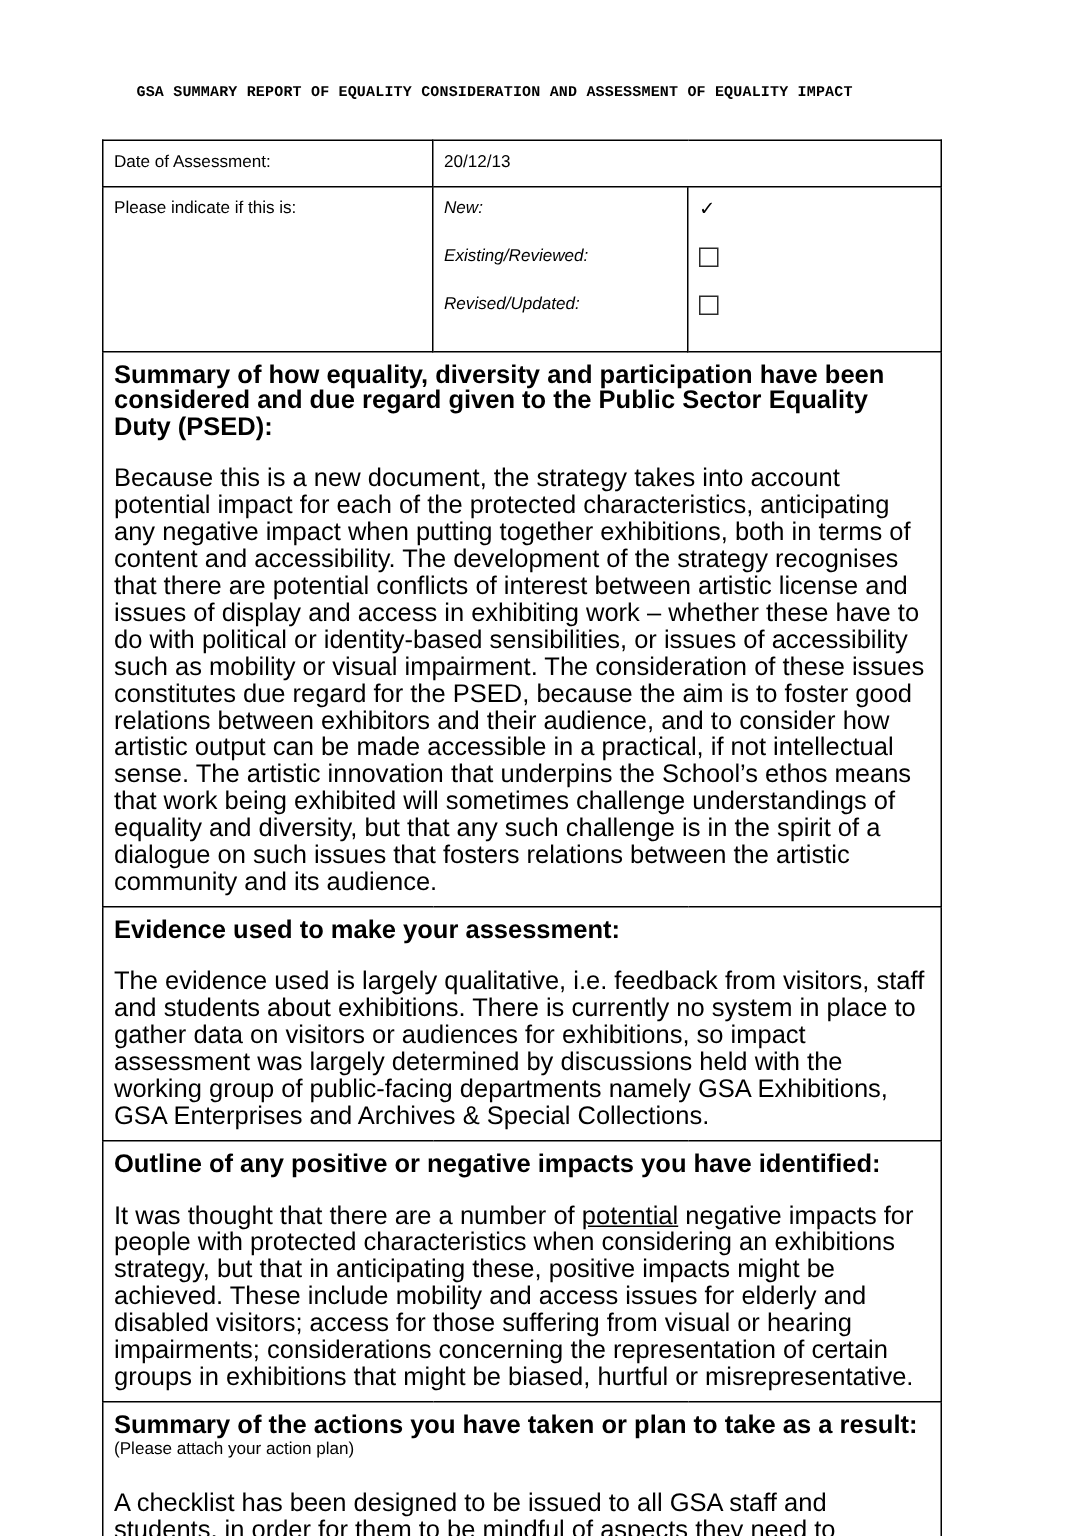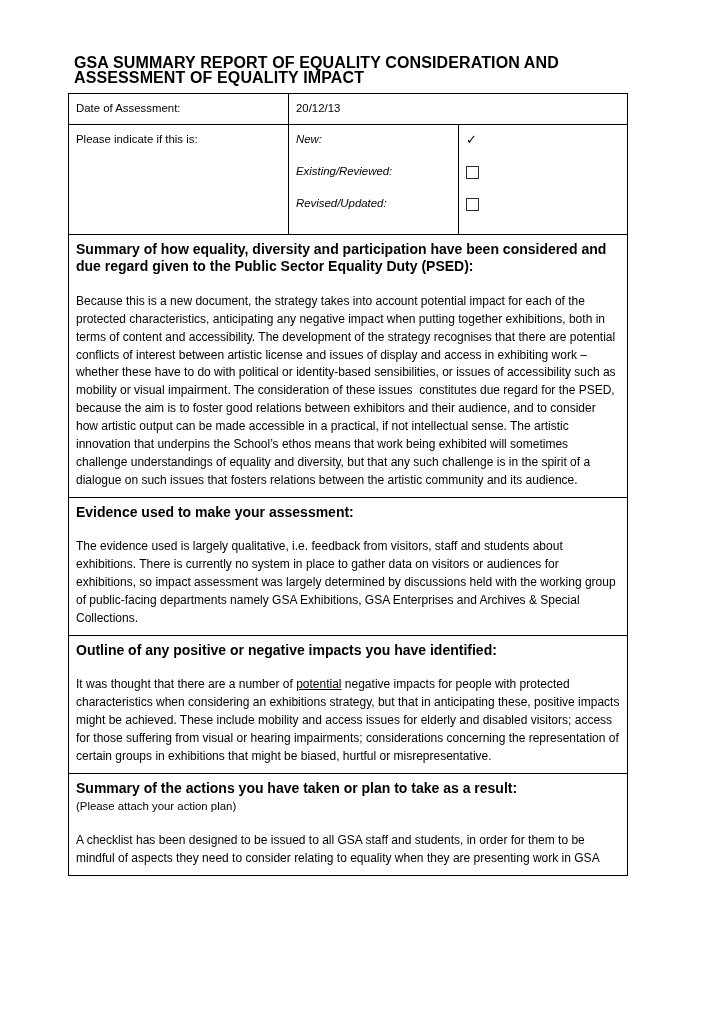--- a/index.html
+++ b/index.html
@@ -19,28 +19,29 @@
     position: absolute;
     left: 0;
     top: 0;
     width: 724px;
     height: 1024px;
     background: #ffffff;
     overflow: hidden;
   }
   .doc-title {
     position: absolute;
-    left: 74px;
+    left: 91px;
     top: 55px;
     width: 566px;
-    font-size: 16px;
+    font-size: 10px;
     font-weight: bold;
     letter-spacing: 0.12px;
     line-height: 15px;
     color: #000;
+    font-family: Liberation Mono, monospace;
   }
   table.form {
     position: absolute;
     left: 68px;
     top: 93px;
     width: 559px;
     border-collapse: collapse;
     table-layout: fixed;
   }
   table.form td {
@@ -110,31 +111,31 @@
     line-height: 14px;
     color: #000;
     vertical-align: middle;
   }
   td.section-cell {
     padding: 5px 8px 7px 8px;
     vertical-align: top;
   }
   .section-heading {
     font-weight: bold;
-    font-size: 14px;
+    font-size: 17px;
     line-height: 17.6px;
     margin: 0;
   }
   .section-sub {
     font-size: 11.4px;
     line-height: 17.6px;
     margin: 0;
   }
   .section-body {
-    font-size: 12px;
+    font-size: 17px;
     line-height: 17.9px;
     margin: 17px 0 0 0;
     text-align: left;
   }
   u.underlined { text-decoration: underline; }
   .nowrapfix { white-space: pre-wrap; }
 </style>
 </head>
 <body>
 

